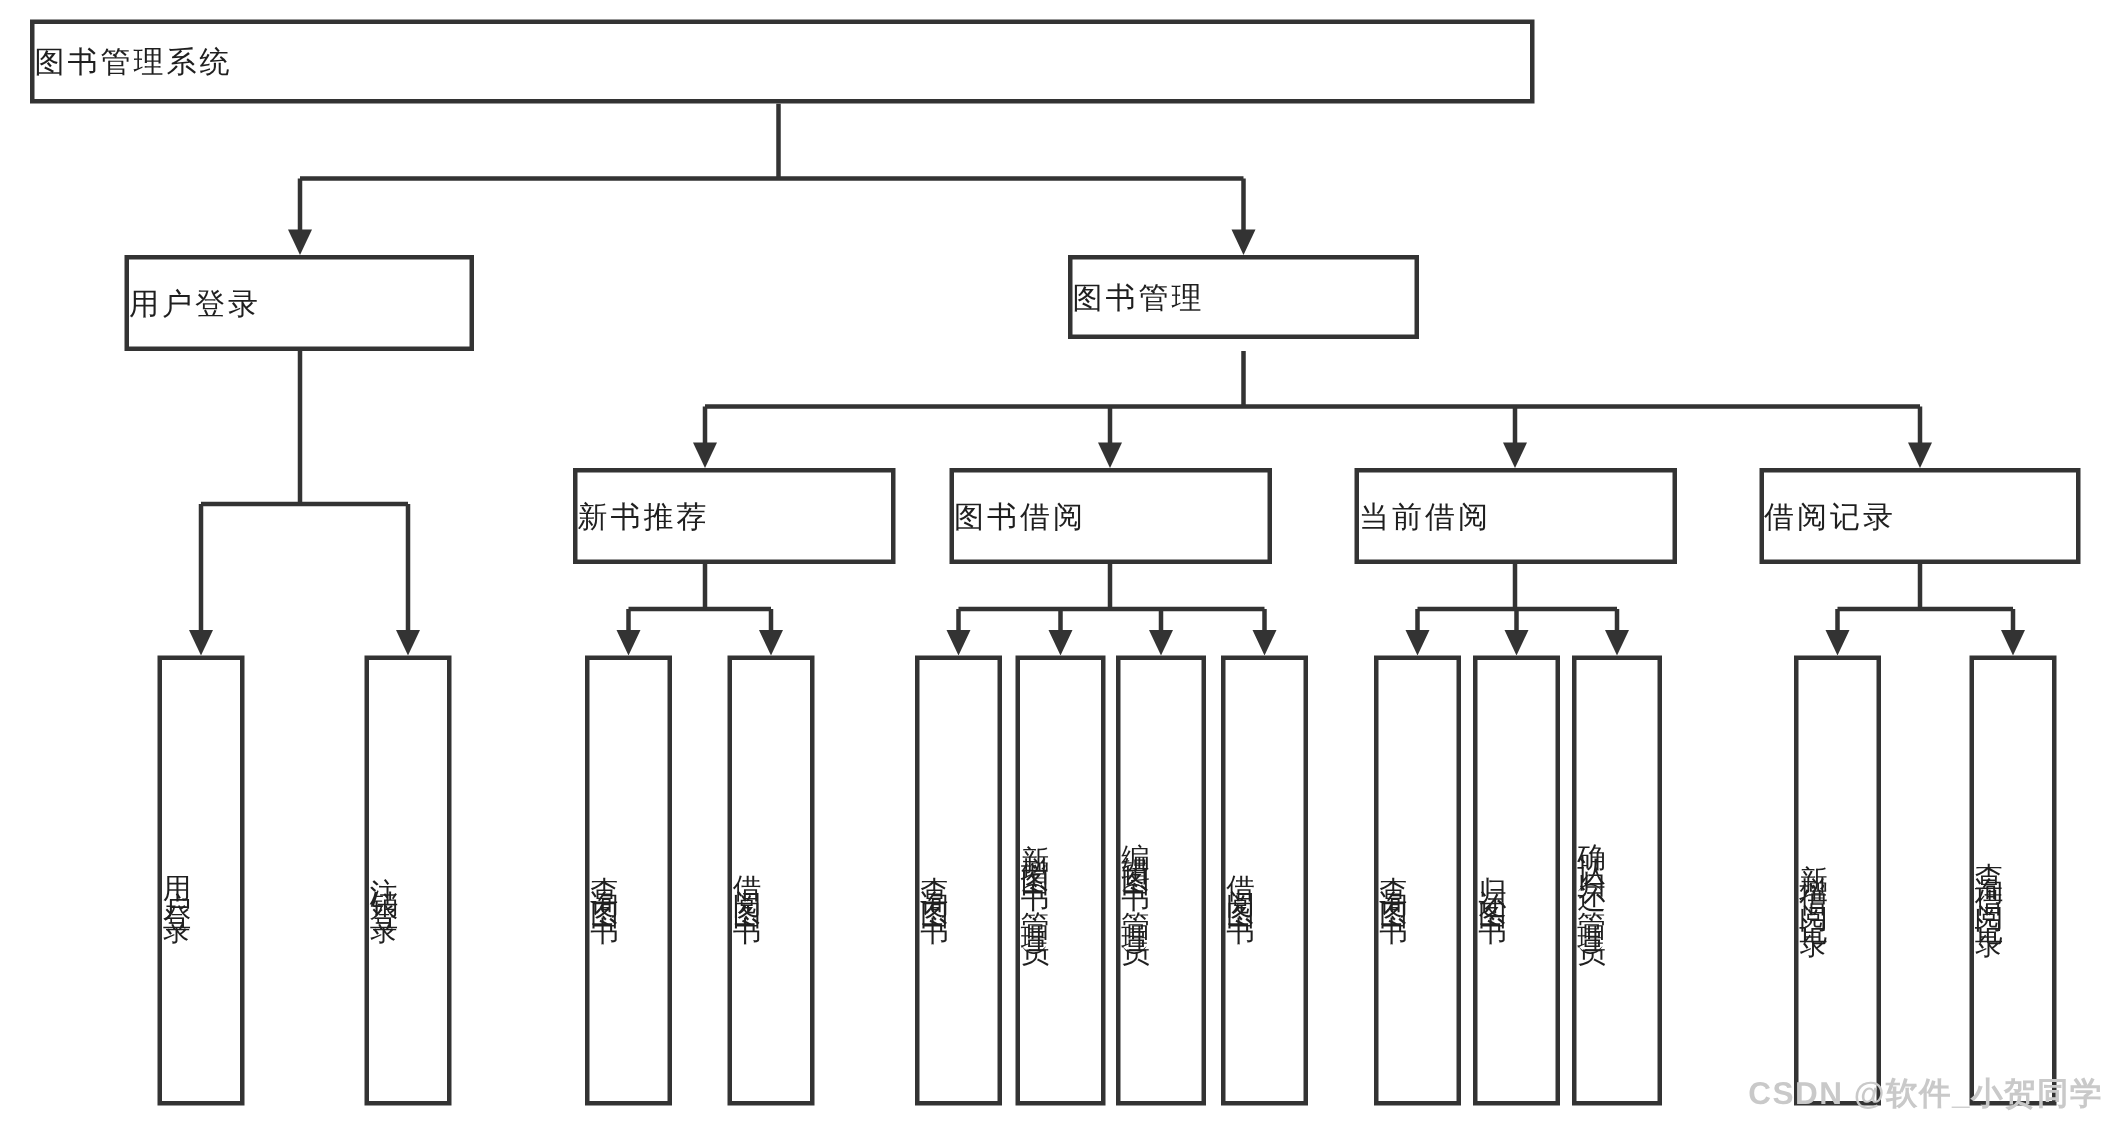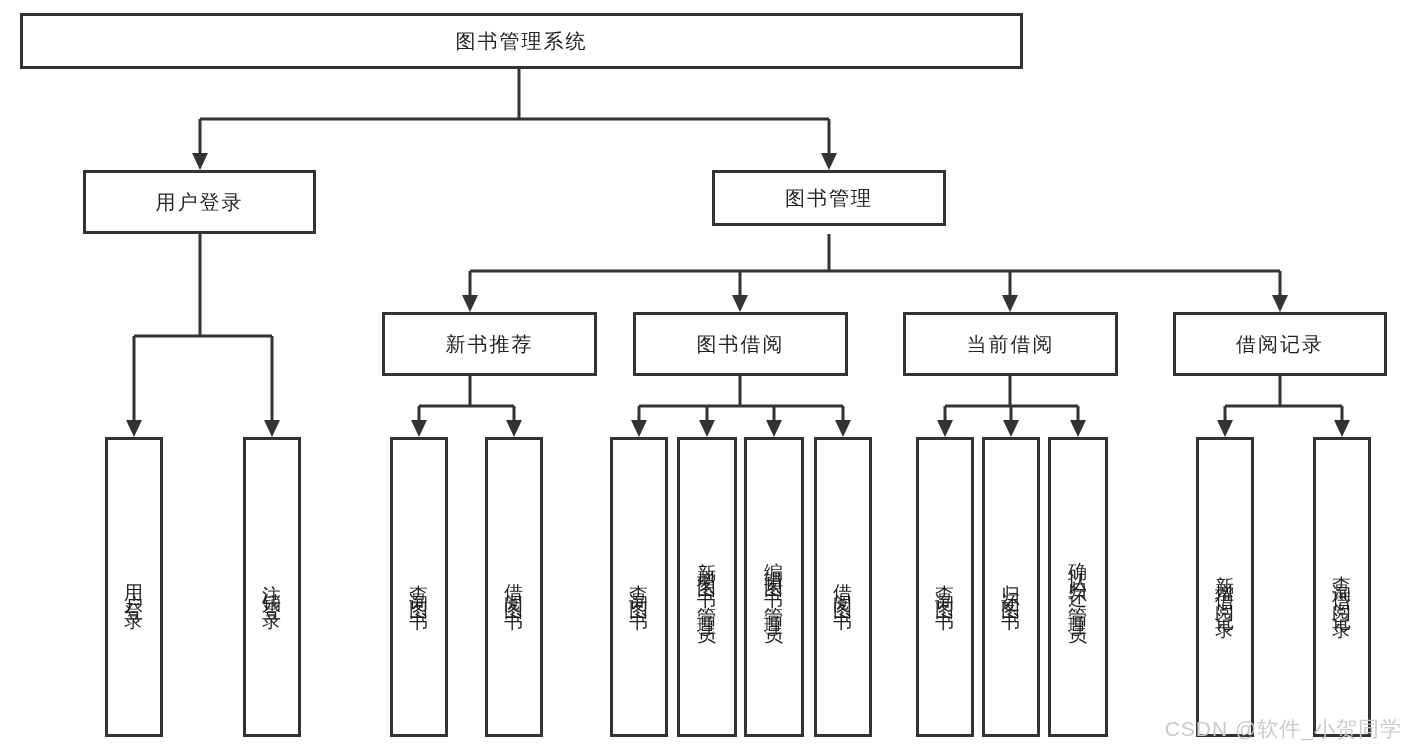--- a/index.html
+++ b/index.html
@@ -21,21 +21,20 @@
   }
   .wires{position:absolute;left:0;top:0;width:1405px;height:747px;}
   .wires path{stroke:var(--line);stroke-width:3;fill:none;}
   .wires polygon{fill:var(--line);stroke:none;}
   .box{
     position:absolute;
     border:3px solid var(--border);
     background:#ffffff;
     display:flex;
     align-items:center;
-    justify-content:center;
     color:var(--text);
   }
   .h-label{
     font-size:20px;
     letter-spacing:2px;
     white-space:nowrap;
   }
   .leaf .v-label{
     writing-mode:vertical-rl;
     text-orientation:mixed;
@@ -46,20 +45,21 @@
   }
   .watermark{
     position:absolute;
     right:3px;
     bottom:4px;
     font-size:21px;
     letter-spacing:1px;
     color:var(--watermark);
     z-index:5;
     white-space:nowrap;
+    font-weight:bold;
   }
 </style>
 </head>
 <body>
 
 <div class="stage">
 
   <svg class="wires" width="1405" height="747" viewBox="0 0 1405 747" aria-hidden="true">
 
     <path d="M519 69 V119 M200 119 H829 M200 119 V154 M829 119 V154"></path>

